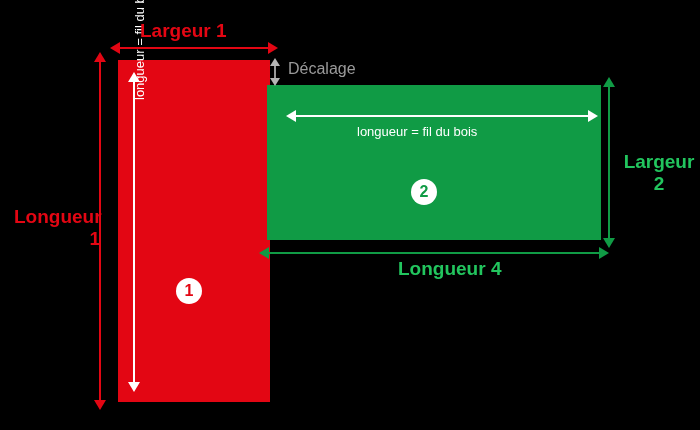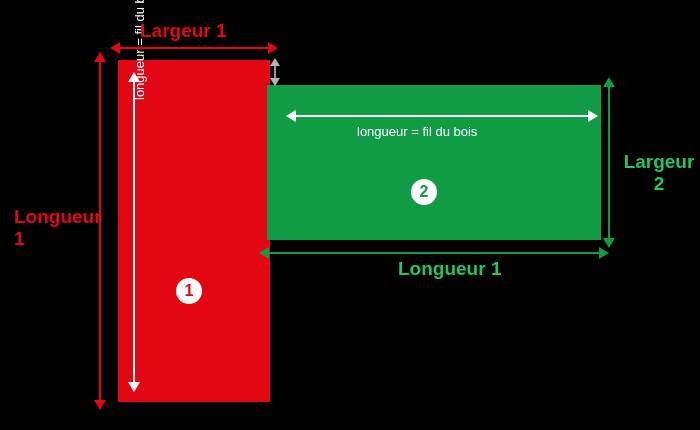--- a/index.html
+++ b/index.html
@@ -89,21 +89,21 @@
   .lbl-white { color: #ffffff; }
   .lbl-grey  { color: #9A9A9A; }
 
   #lbl-largeur1 {
     left: 140px; top: 20px;
     font-size: 19px; font-weight: bold;
   }
   #lbl-longueur1 {
     left: 14px; top: 206px;
     font-size: 19px; font-weight: bold;
-    text-align: left; width: 86px;
+    text-align: right; width: 86px;
     line-height: 22px; white-space: normal;
   }
   #lbl-largeur2 {
     left: 620px; top: 151px;
     font-size: 19px; font-weight: bold;
     text-align: center; width: 78px;
     line-height: 22px; white-space: normal;
   }
   #lbl-longueur2 {
     left: 398px; top: 258px;
@@ -177,35 +177,36 @@
     <span>1</span>
   </div>
 
   <div class="vline grey" style="left:274px; top:64px; height:18px; border-left-width:2px;"></div>
   <div class="ah" style="left:270px; top:58px;
        border-left:5px solid transparent; border-right:5px solid transparent;
        border-bottom:8px solid #B5B5B5;"></div>
   <div class="ah" style="left:270px; top:78px;
        border-left:5px solid transparent; border-right:5px solid transparent;
        border-top:8px solid #B5B5B5;"></div>
+  <div class="lbl lbl-grey" id="lbl-decalage">Décalage</div>
 
   <div class="vline green" style="left:608px; top:85px; height:155px;"></div>
   <div class="ah" style="left:603px; top:77px;
        border-left:6px solid transparent; border-right:6px solid transparent;
        border-bottom:10px solid #109B45;"></div>
   <div class="ah" style="left:603px; top:238px;
        border-left:6px solid transparent; border-right:6px solid transparent;
        border-top:10px solid #109B45;"></div>
   <div class="lbl lbl-green" id="lbl-largeur2">
     <span>Largeur</span><br>
     <span>2</span>
   </div>
 
   <div class="hline green" style="left:267px; top:252px; width:334px;"></div>
   <div class="ah" style="left:259px; top:247px;
        border-top:6px solid transparent; border-bottom:6px solid transparent;
        border-right:10px solid #109B45;"></div>
   <div class="ah" style="left:599px; top:247px;
        border-top:6px solid transparent; border-bottom:6px solid transparent;
        border-left:10px solid #109B45;"></div>
-  <div class="lbl lbl-green" id="lbl-longueur2">Longueur 1</div>
+  <div class="lbl lbl-green" id="lbl-longueur2">Longueur 4</div>
 
 </div>
 
 </body></html>

